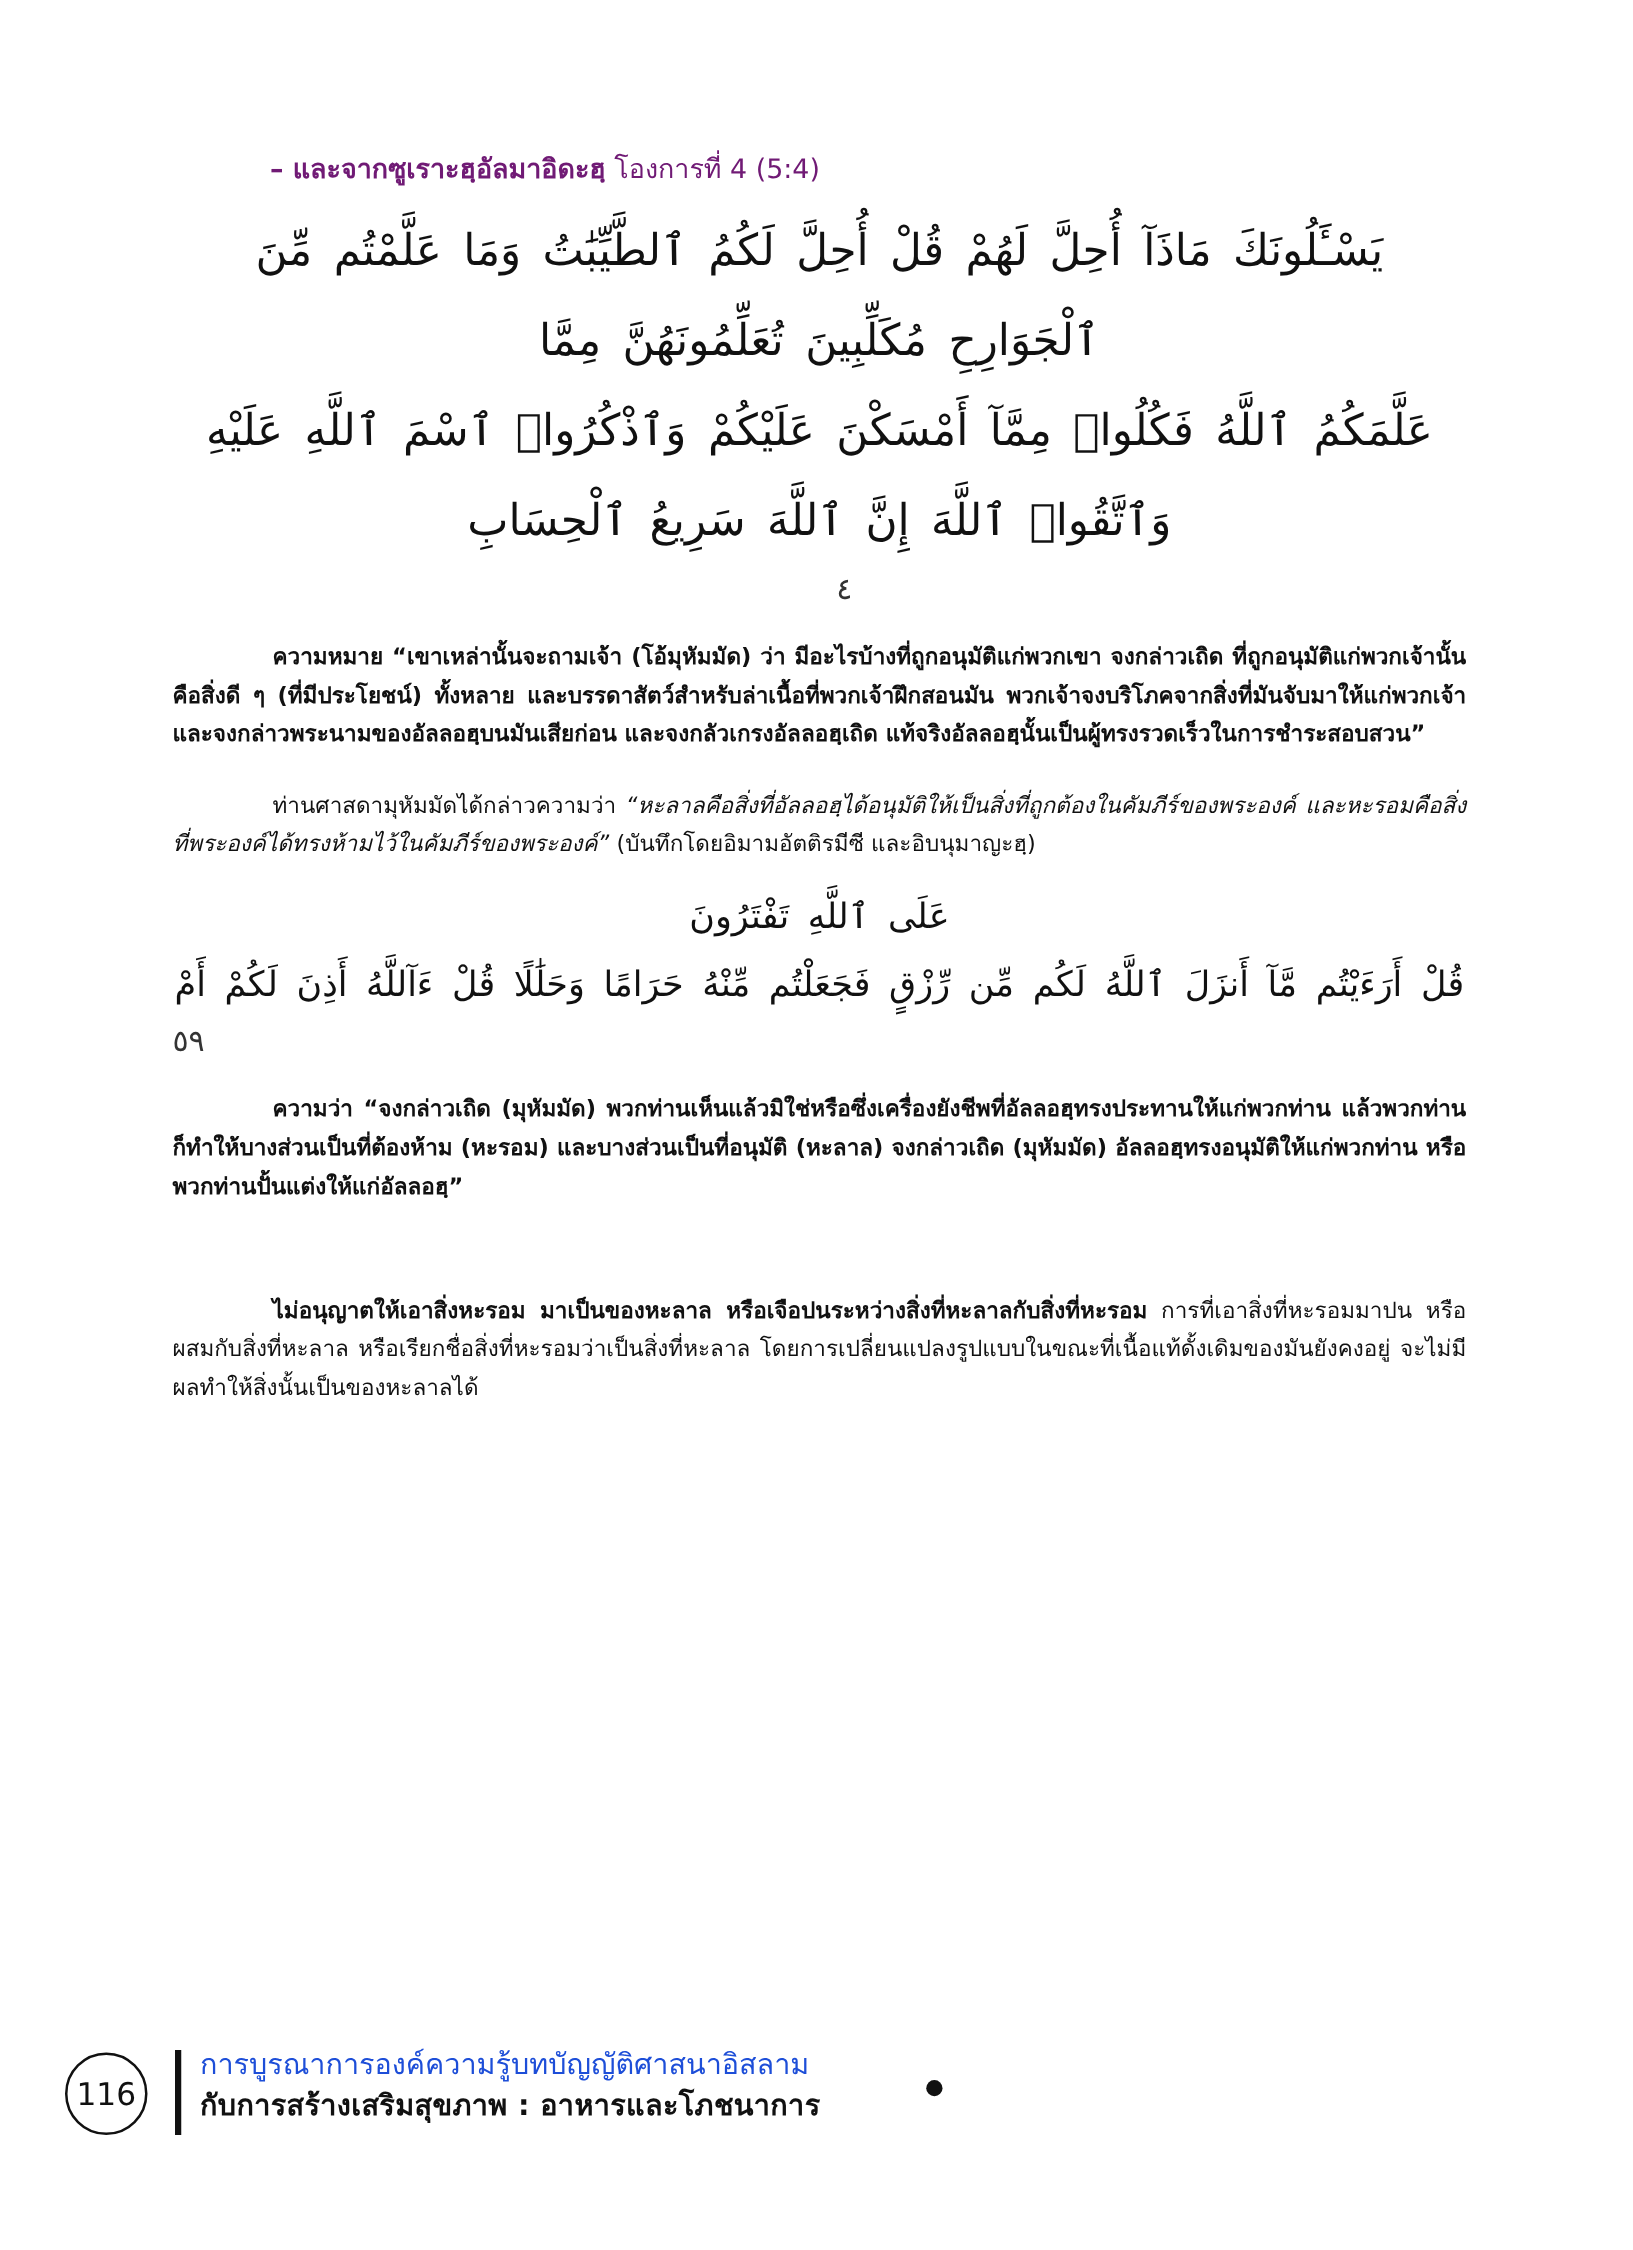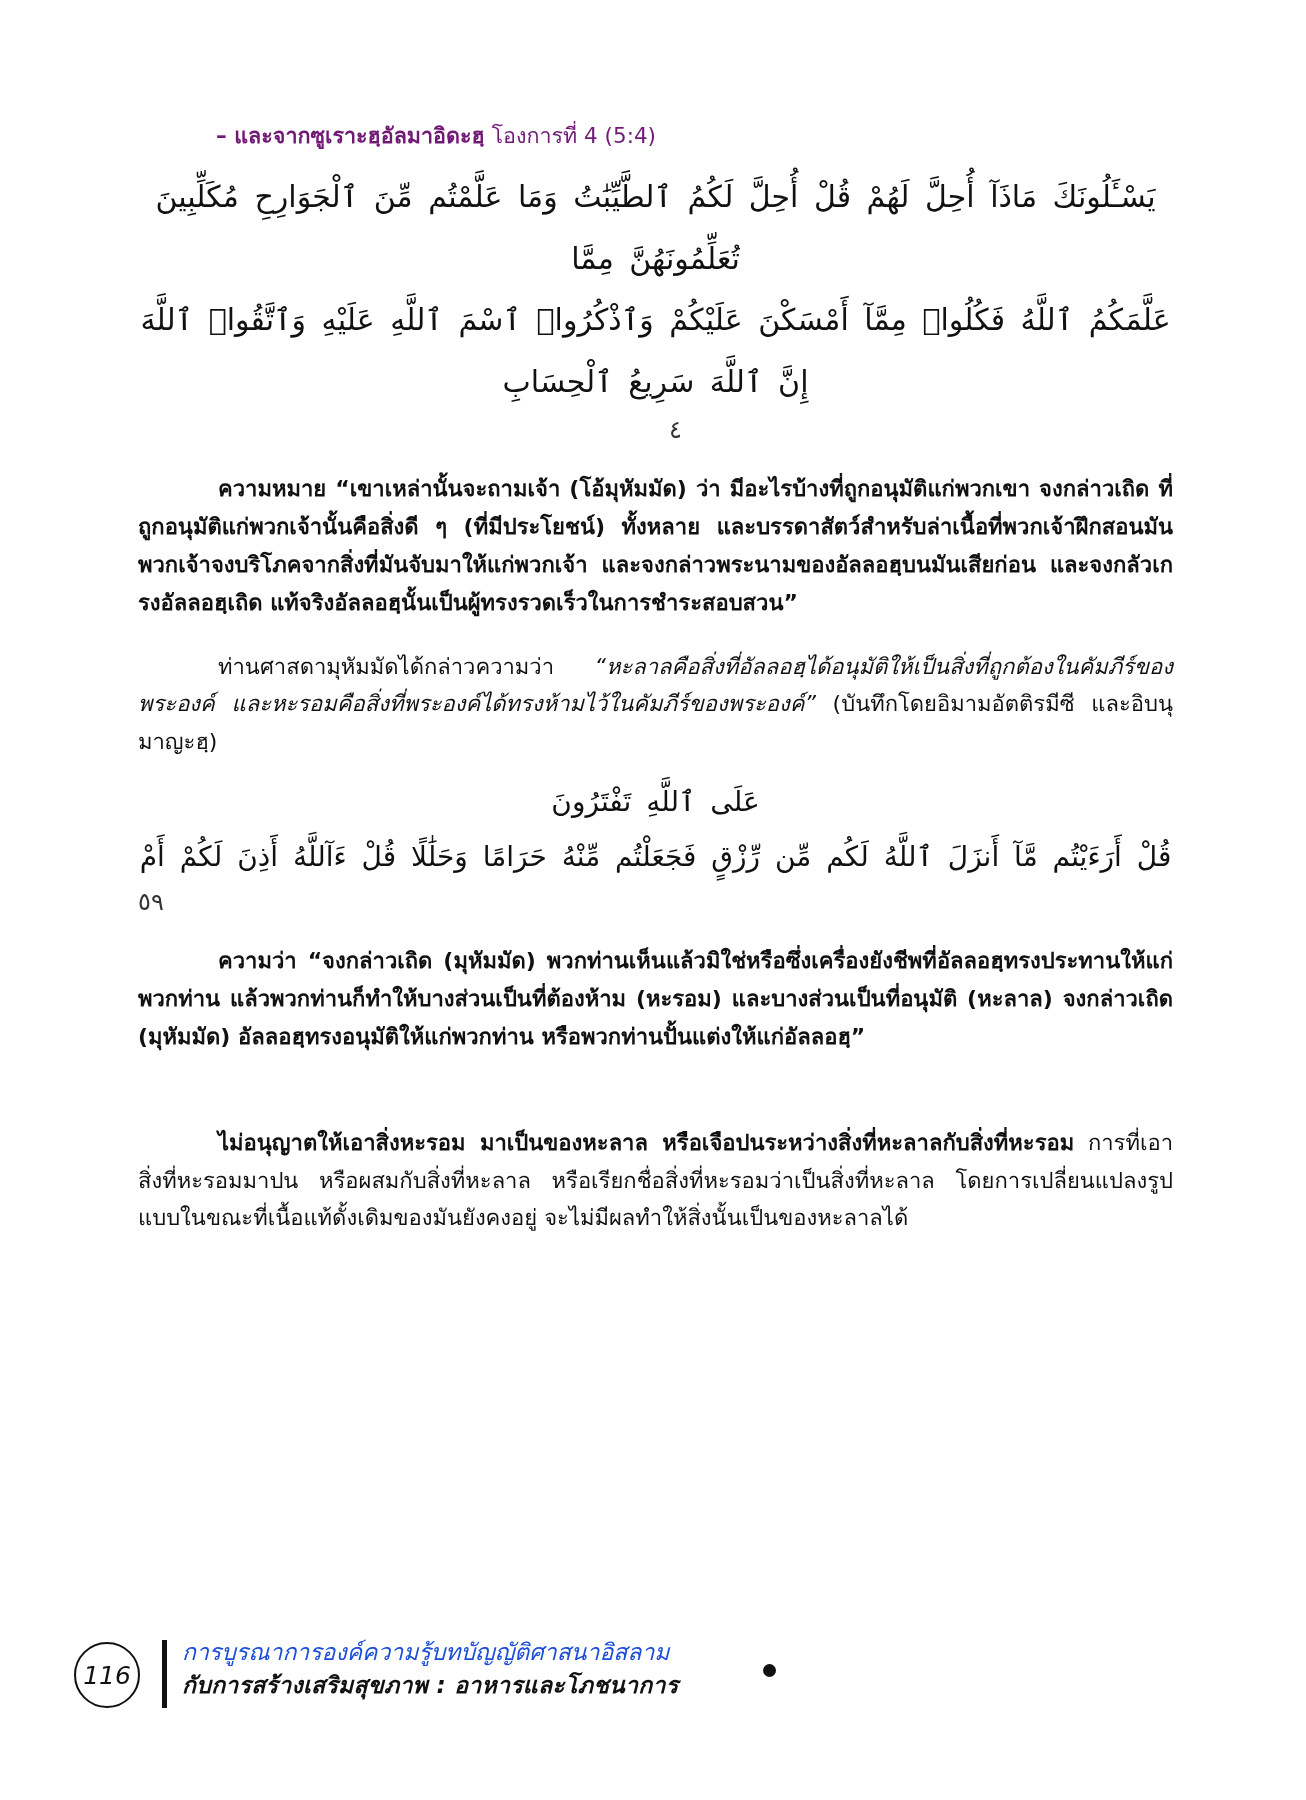--- a/index.html
+++ b/index.html
@@ -34,58 +34,57 @@
     margin: 0 0 10px 0;
     padding-left: 78px;
     color: #701a75;
   }
   .ref-line .bold { font-weight: bold; }
 
   .arabic {
     direction: rtl;
     text-align: center;
     font-family: "DejaVu Sans", "Liberation Serif", serif;
-    font-size: 30px;
+    font-size: 35px;
     line-height: 2.05;
     color: #111;
     margin: 14px 0 4px 0;
     letter-spacing: 0.5px;
     word-spacing: 6px;
   }
   .arabic.a2 { font-size: 28px; line-height: 1.95; }
 
   .ayah-mark {
     text-align: left;
     font-size: 24px;
     color: #333;
     margin-top: 2px;
   }
   .ayah-mark.right-ish { text-align: center; padding-left: 40px; }
 
   .para {
-    font-size: 22px;
+    font-size: 18px;
     line-height: 1.72;
     margin: 26px 0 0 0;
     text-align: justify;
     text-justify: inter-word;
     text-indent: 80px;
     color: #111;
   }
   .para.bold { font-weight: bold; }
   .b { font-weight: bold; }
   .i { font-style: italic; }
 
   
   .footer {
     position: absolute;
-    left: 66px;
+    left: 44px;
     bottom: 86px;
     width: 1180px;
     height: 90px;
-    font-style: italic;
   }
   .page-circle {
     position: absolute;
     left: 8px;
     top: 18px;
     width: 62px;
     height: 62px;
     border: 2.5px solid #111;
     border-radius: 50%;
     display: flex;

